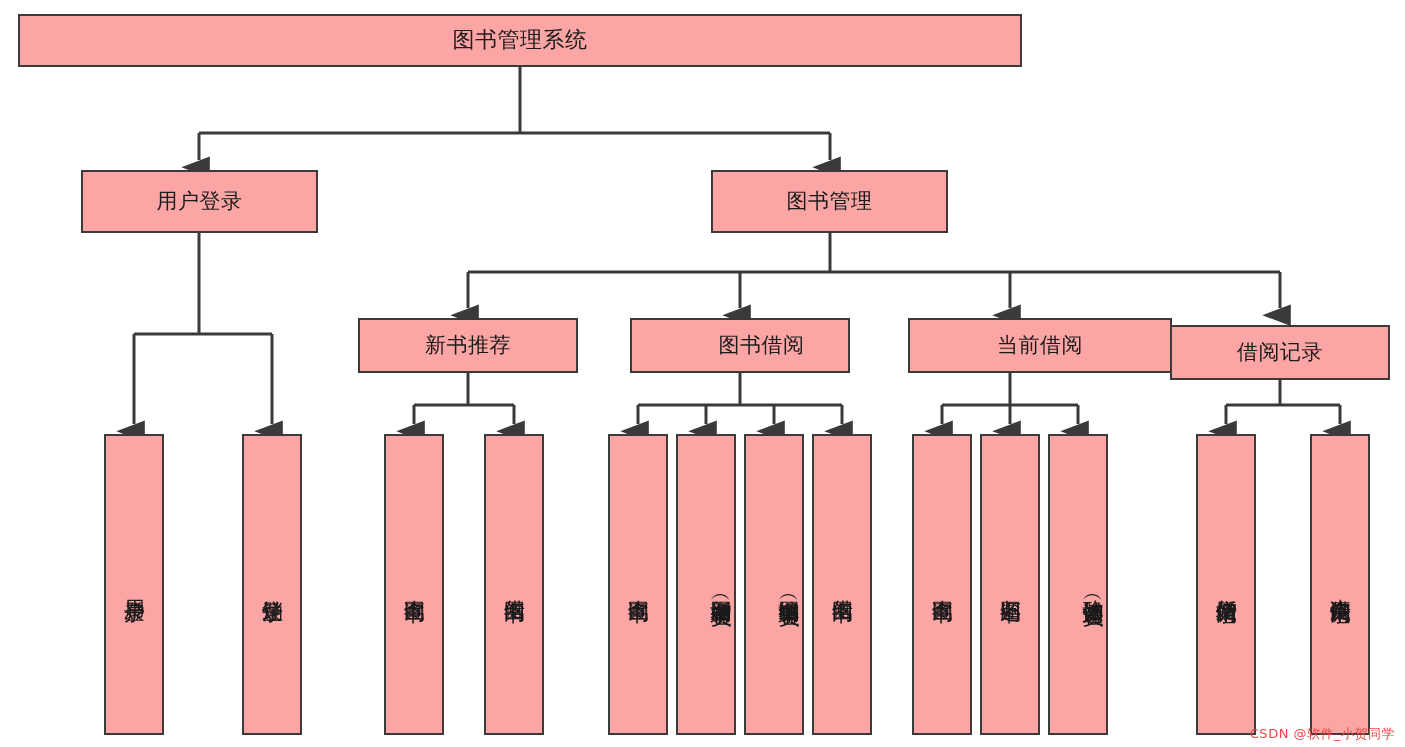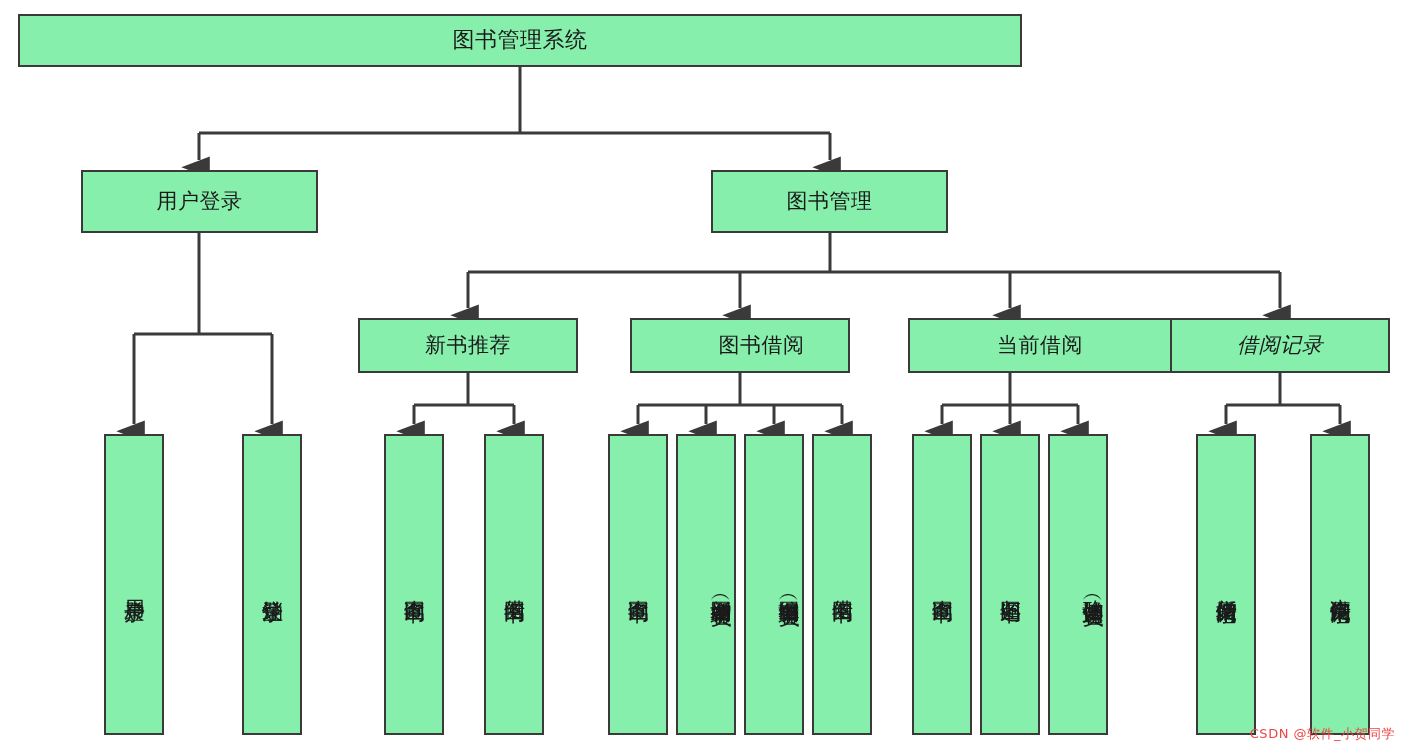--- a/index.html
+++ b/index.html
@@ -22,21 +22,21 @@
     left: 0;
     top: 0;
     width: 1405px;
     height: 747px;
     pointer-events: none;
   }
   .node {
     position: absolute;
     box-sizing: border-box;
     border: 2px solid #3a3a3a;
-    background: #86efac;
+    background: #fca5a5;
     display: flex;
     align-items: center;
     justify-content: center;
     color: #1a1a1a;
   }
   .node-h {
     font-size: 21px;
     line-height: 1.2;
     letter-spacing: 0.5px;
     white-space: nowrap;
@@ -125,21 +125,21 @@
   </svg>
 
   <div class="node node-h node-root" style="left:18px; top:14px; width:1004px; height:53px;">图书管理系统</div>
 
   <div class="node node-h" style="left:81px; top:170px; width:237px; height:63px;">用户登录</div>
   <div class="node node-h" style="left:711px; top:170px; width:237px; height:63px;font-family:Liberation Serif, serif;">图书管理</div>
 
   <div class="node node-h" style="left:358px; top:318px; width:220px; height:55px;">新书推荐</div>
   <div class="node node-h" style="left:630px; top:318px; width:220px; height:55px;padding-left:43px;">图书借阅</div>
   <div class="node node-h" style="left:908px; top:318px; width:264px; height:55px;">当前借阅</div>
-  <div class="node node-h" style="left:1170px; top:318px; width:220px; height:55px;font-style:italic;">借阅记录</div>
+  <div class="node node-h" style="left:1170px; top:325px; width:220px; height:55px;">借阅记录</div>
 
   <div class="node leaf leaf-mid" style="left:104px; top:434px; width:60px; height:301px;">用户登录</div>
   <div class="node leaf leaf-mid" style="left:242px; top:434px; width:60px; height:301px;">注销登录</div>
 
   <div class="node leaf leaf-mid" style="left:384px; top:434px; width:60px; height:301px;">查询图书</div>
   <div class="node leaf leaf-mid" style="left:484px; top:434px; width:60px; height:301px;">借阅图书</div>
 
   <div class="node leaf leaf-mid" style="left:608px; top:434px; width:60px; height:301px;">查询图书</div>
   <div class="node leaf" style="left:676px; top:434px; width:60px; height:301px;">新增图书（管理员）</div>
   <div class="node leaf" style="left:744px; top:434px; width:60px; height:301px;">编辑图书（管理员）</div>

